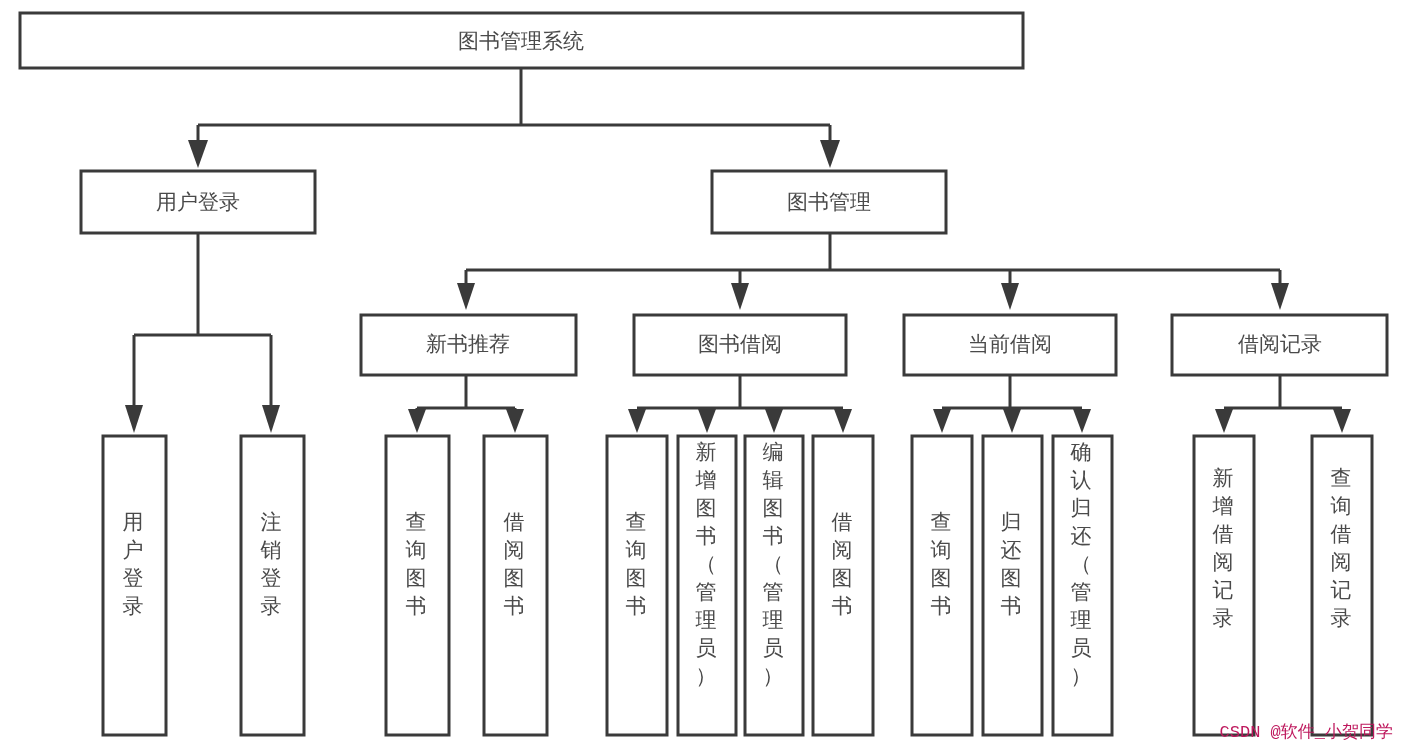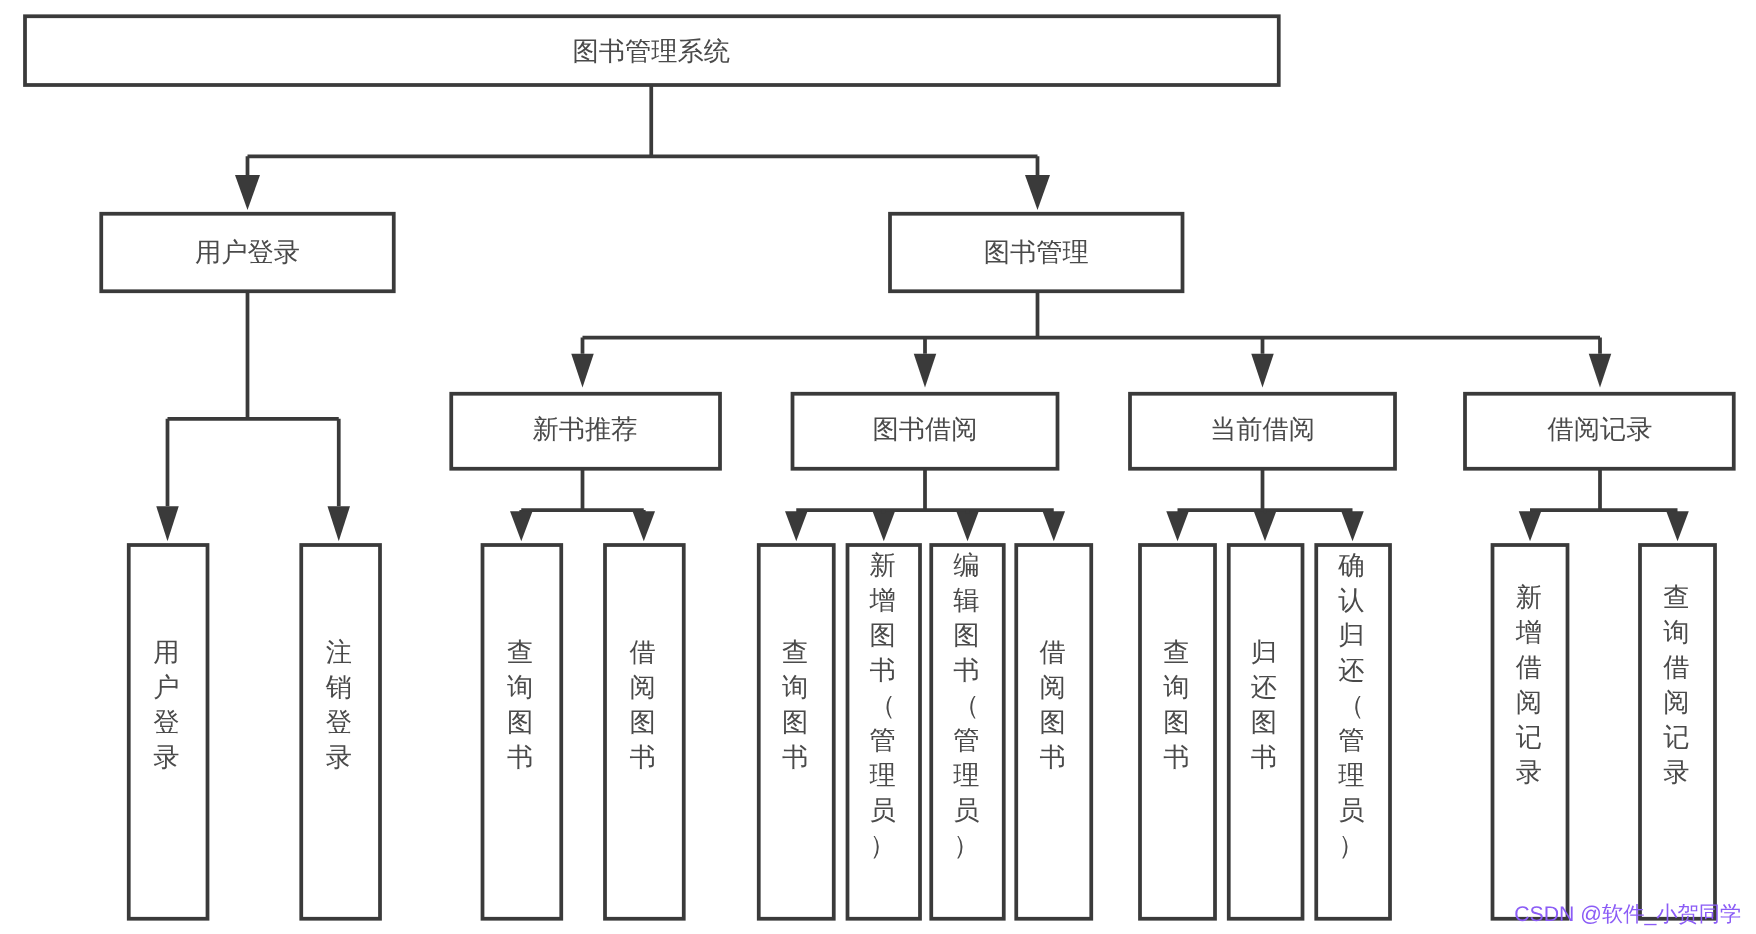--- a/index.html
+++ b/index.html
@@ -33,23 +33,23 @@
   .leaf-label{
     fill:#4a4a4a;
     font-family:"DejaVu Sans","Liberation Sans",sans-serif;
     font-size:21px;
     letter-spacing:2px;
   }
   .watermark{
     position:absolute;
     right:12px;
     bottom:4px;
-    font-family:Liberation Sans, sans-serif;
+    font-family:Liberation Mono, monospace;
     font-size:17px;
-    color:#8b5cf6;
+    color:#be185d;
     white-space:nowrap;
     pointer-events:none;
   }
 </style>
 </head>
 <body>
 
 <svg id="diagram" viewBox="0 0 1405 747" xmlns="http://www.w3.org/2000/svg">
 
   <g>

